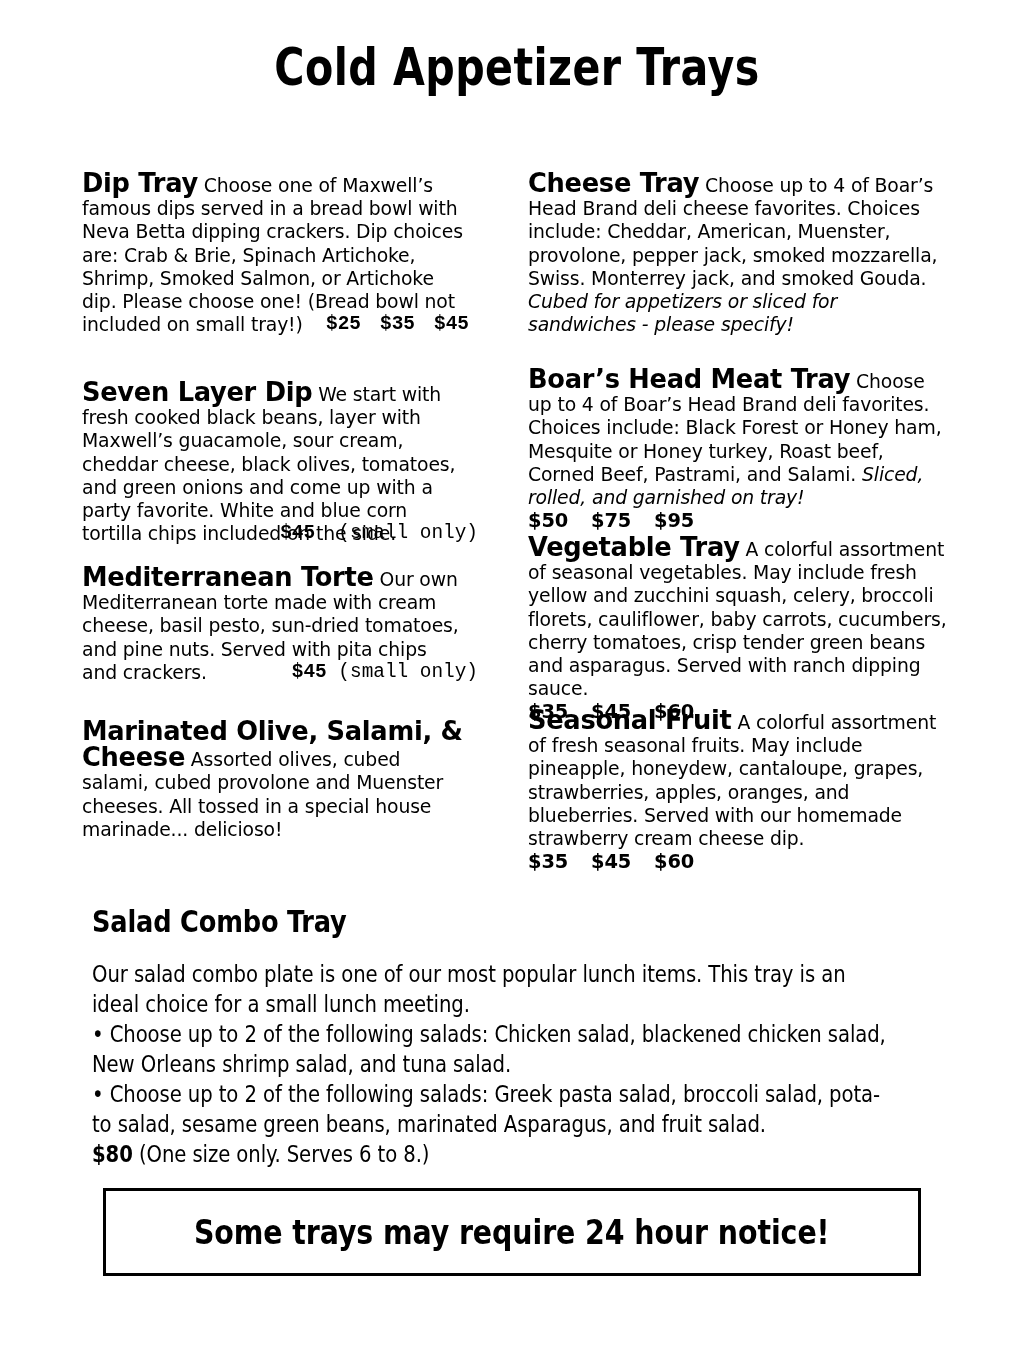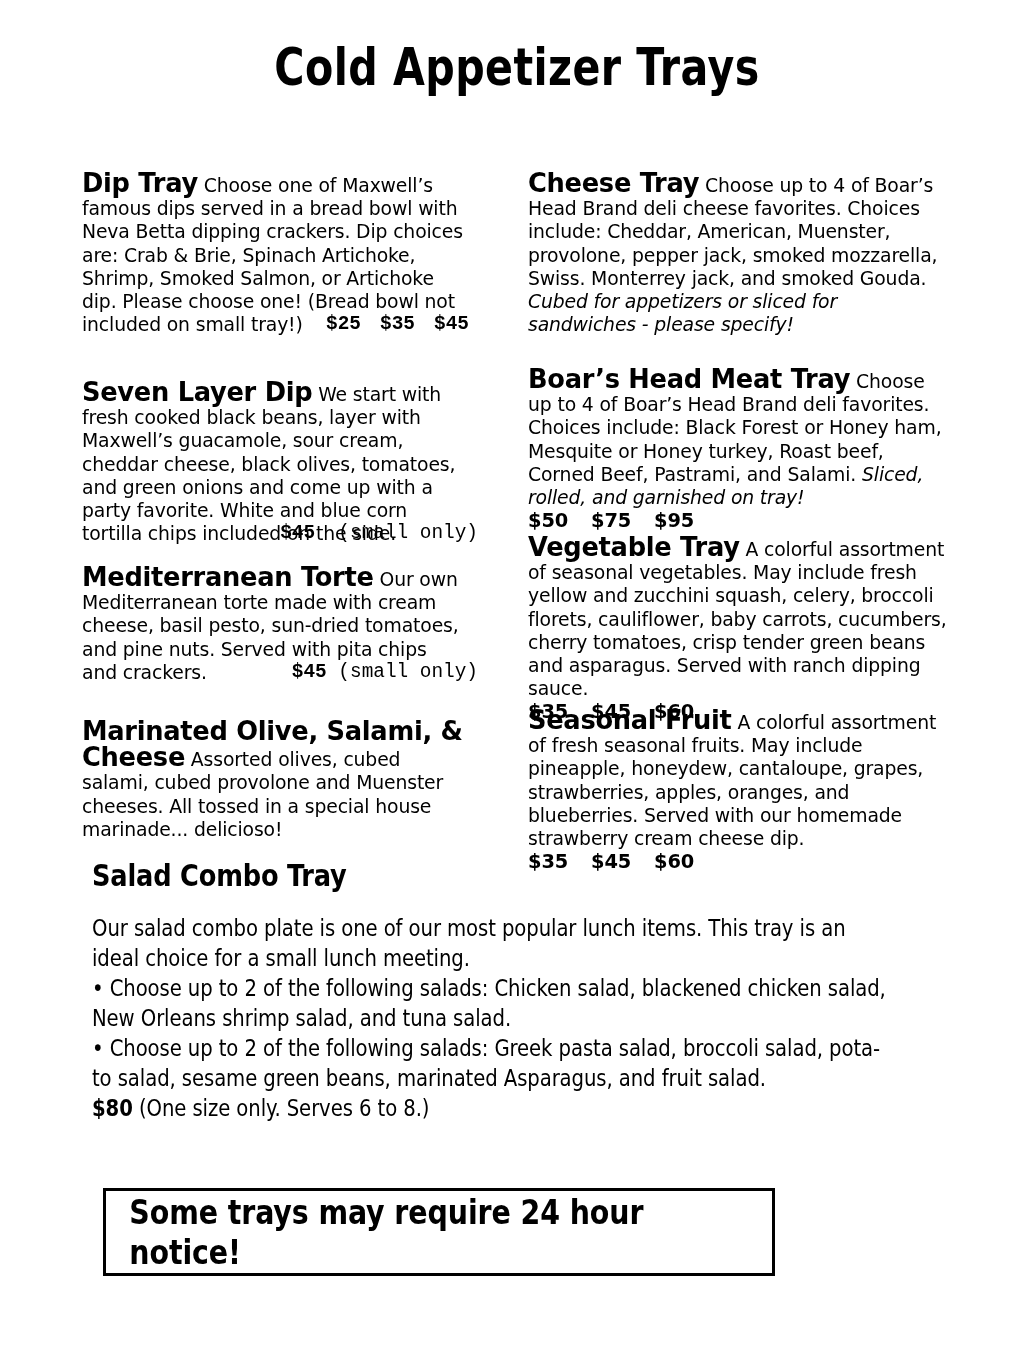--- a/index.html
+++ b/index.html
@@ -80,21 +80,21 @@
     line-height: 23.2px;
     letter-spacing: -0.1px;
   }
   .prices-row-right .p { display: inline-block; min-width: 63px; }
   .prices-row-right .p:last-child { min-width: 0; }
 
   
   .salad {
     position: absolute;
     left: 92px;
-    top: 857px;
+    top: 903px;
     width: 860px;
     font-family: "DejaVu Sans Condensed", "Liberation Sans Narrow", "Liberation Sans", sans-serif;
   }
   .salad-title {
     font-weight: bold;
     font-size: 31px;
     letter-spacing: -0.2px;
     transform: scaleX(0.92);
     transform-origin: left top;
     margin-bottom: 20px;
@@ -107,21 +107,21 @@
     transform-origin: left top;
   }
   .salad-body .b { font-weight: bold; }
   .salad-line { white-space: nowrap; }
 
   
   .notice {
     position: absolute;
     left: 103px;
     top: 1188px;
-    width: 672px;
+    width: 818px;
     height: 88px;
     border: 3px solid #000000;
     box-sizing: border-box;
     display: flex;
     align-items: center;
     justify-content: center;
   }
   .notice-text {
     font-family: "DejaVu Sans Condensed", "Liberation Sans Narrow", "Liberation Sans", sans-serif;
     font-weight: bold;

